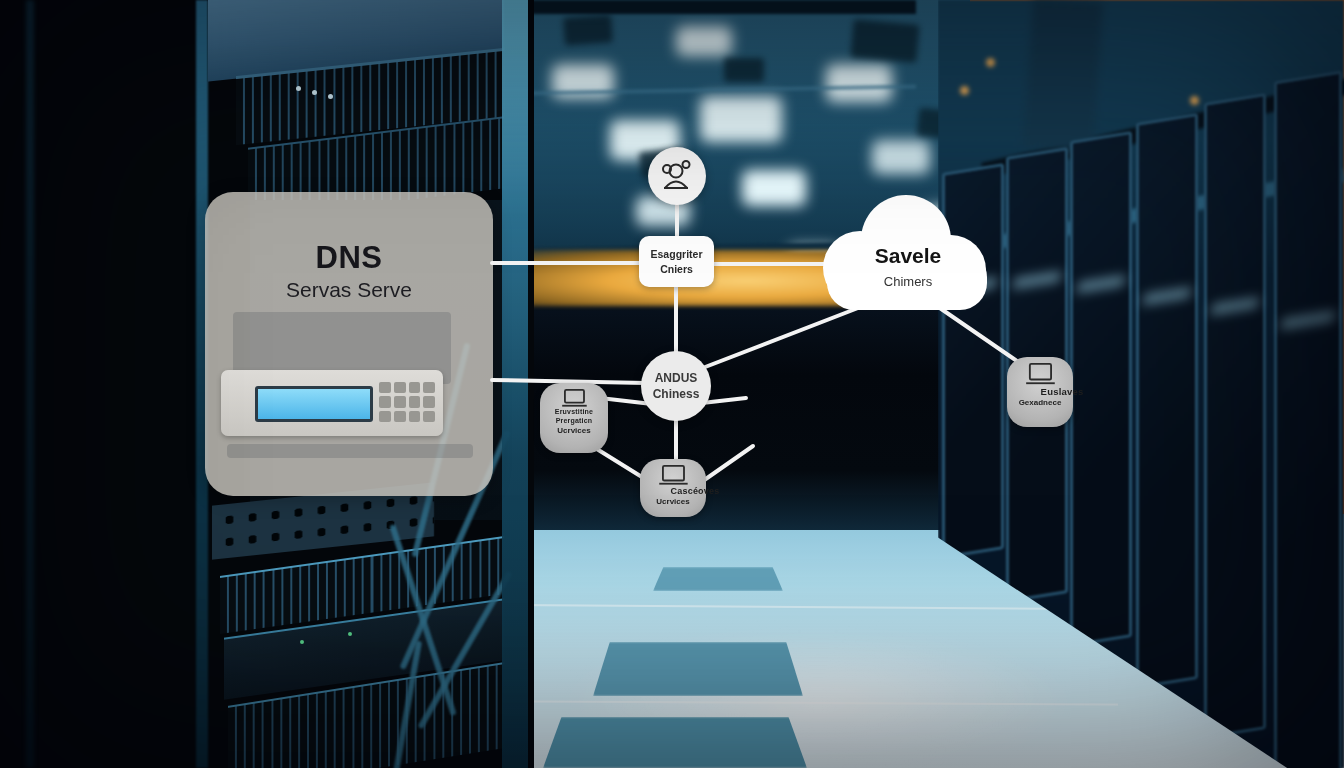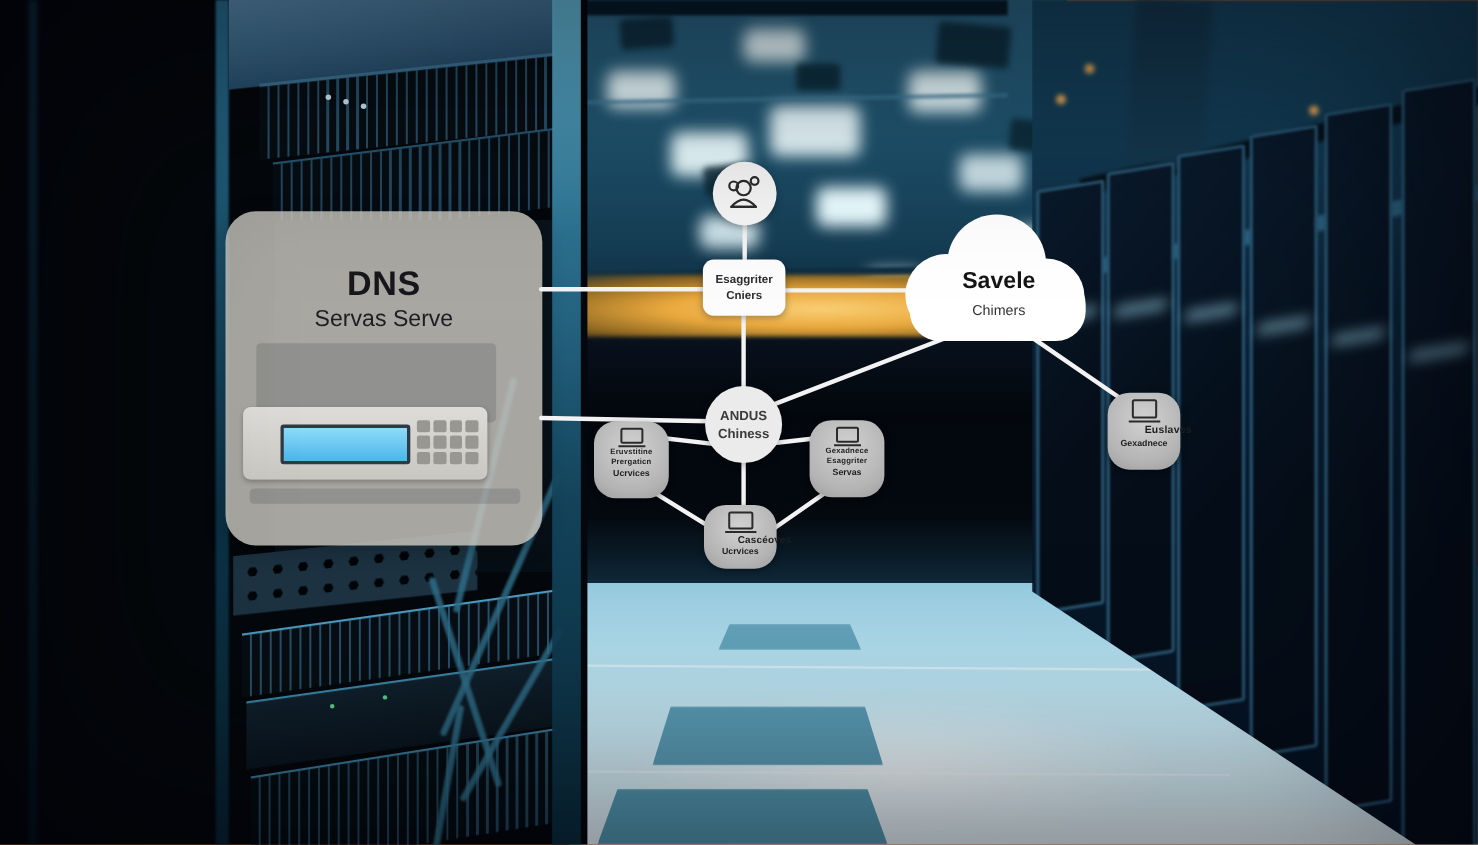--- a/index.html
+++ b/index.html
@@ -253,29 +253,20 @@
   <div class="abs node client" style="left:540px;top:383px;width:68px;height:70px;">
     <svg width="28" height="20" viewBox="0 0 30 22" fill="none" stroke="#2b2b2b" stroke-width="2">
       <rect x="5" y="2" width="21" height="14" rx="1.5"></rect>
         <path d="M2 19.5 h27"></path>
     </svg>
     <span class="nl">Eruvstitine</span>
     <span class="nl">Prergaticn</span>
     <span class="nl2">Ucrvices</span>
   </div>
 
-  <div class="abs node client" style="left:736px;top:382px;width:68px;height:70px;">
-    <svg width="28" height="20" viewBox="0 0 30 22" fill="none" stroke="#2b2b2b" stroke-width="2">
-      <rect x="5" y="2" width="21" height="14" rx="1.5"></rect>
-        <path d="M2 19.5 h27"></path>
-    </svg>
-    <span class="nl">Gexadnece</span>
-    <span class="nl">Esaggriter</span>
-    <span class="nl2">Servas</span>
-  </div>
 
   <div class="abs node client" style="left:640px;top:459px;width:66px;height:58px;">
     <svg width="32" height="22" viewBox="0 0 34 24" fill="none" stroke="#2b2b2b" stroke-width="2">
       <rect x="6" y="2" width="23" height="16" rx="1.5"></rect>
         <path d="M2 21.5 h31"></path>
     </svg>
     <span class="nl" style="font-size:9px;padding-left:44px;">Cascéoves</span>
     <span class="nl2">Ucrvices</span>
   </div>
 

